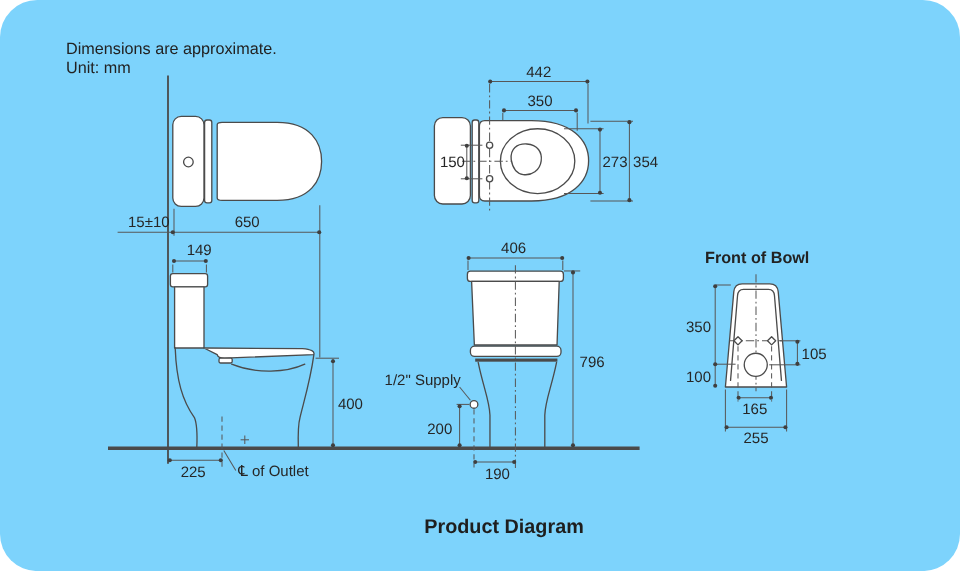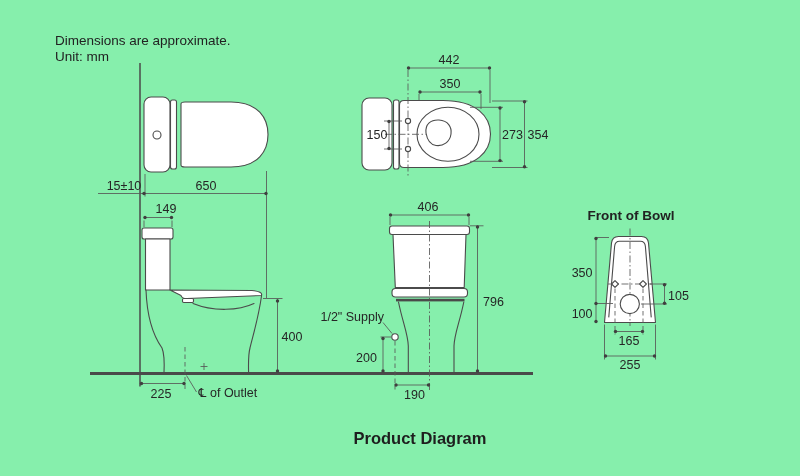--- a/index.html
+++ b/index.html
@@ -1,16 +1,16 @@
 <!DOCTYPE html>
 <html><head>
 <meta charset="utf-8">
 <style>
   html,body{margin:0;padding:0;background:#ffffff;}
-  .stage{position:relative;width:800px;height:476px;background:#86efac;overflow:hidden;}
+  .stage{position:relative;width:800px;height:476px;background:#7dd3fc;overflow:hidden;border-radius:31px;}
   svg{display:block;}
   .ln{fill:none;stroke:#4b4b4b;stroke-width:1.1;stroke-linejoin:round;stroke-linecap:round;}
   .lnw{fill:#ffffff;stroke:#4b4b4b;stroke-width:1.1;stroke-linejoin:round;}
   .thin{fill:none;stroke:#575757;stroke-width:0.85;}
   .thick{fill:none;stroke:#4a4a4a;stroke-width:2.8;}
   .wall{fill:none;stroke:#4a4a4a;stroke-width:1.5;}
   .dash{stroke-dasharray:4.5,3;}
   .cdash{stroke-dasharray:7,2.5,1.5,2.5;}
   .dot{fill:#3f3f3f;stroke:none;}
   .txt{font:12.5px "Liberation Sans","DejaVu Sans",sans-serif;fill:#262626;}

